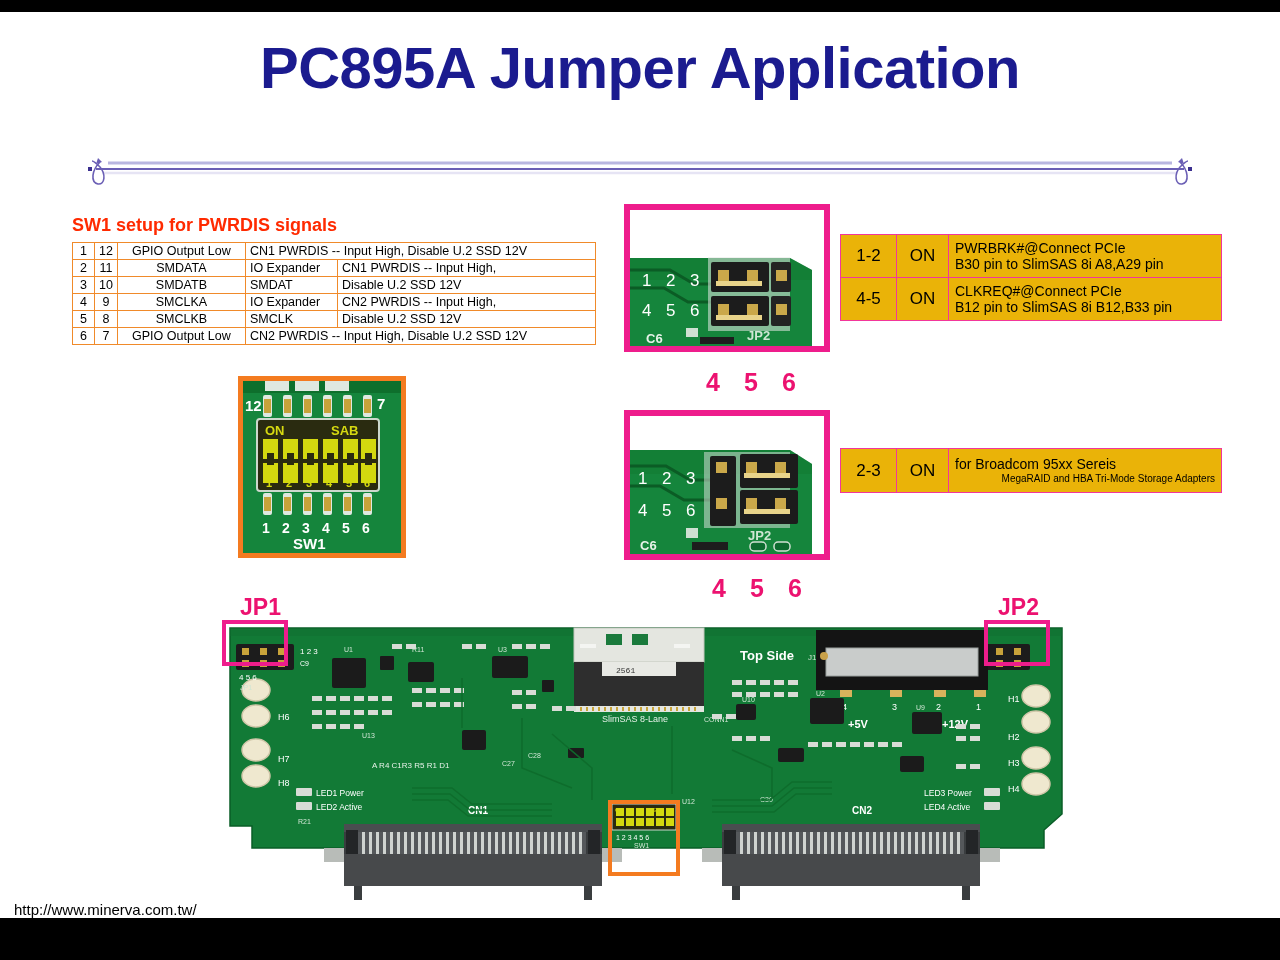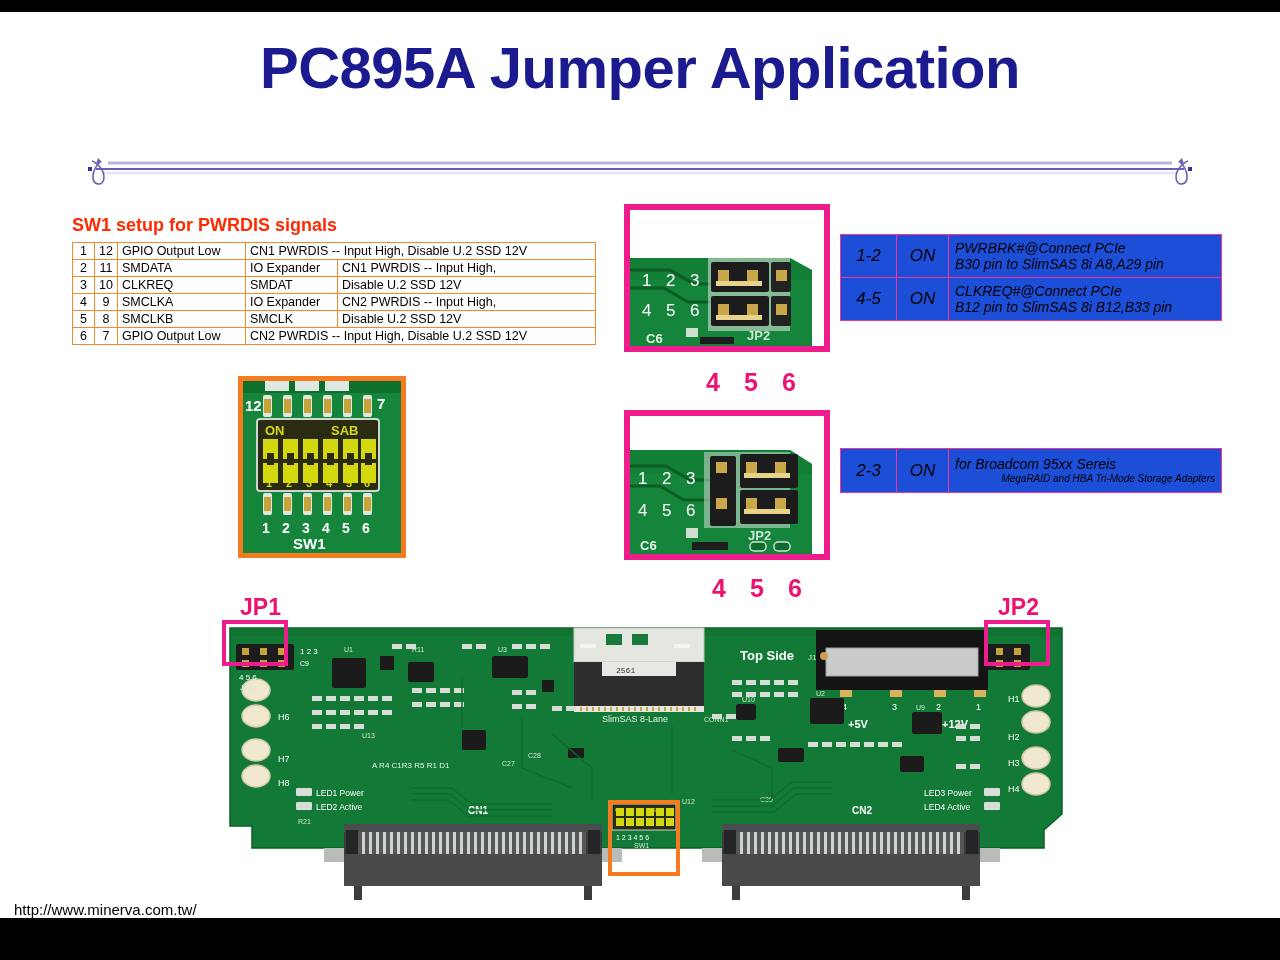--- a/index.html
+++ b/index.html
@@ -59,30 +59,29 @@
     background:#fff;
   }
   .sw1-table td {
     border:1px solid #F08A2A;
     padding:1px 4px;
     height:17px;
     line-height:14px;
     white-space:nowrap;
   }
   .sw1-table td.num { text-align:center; width:22px; }
-  .sw1-table td.sig { width:128px; }
+  .sw1-table td.sig { width:128px;text-align:center; }
   .sw1-table td.mid { width:92px; }
 
   
   .jp-table {
     position:absolute;
     border-collapse:collapse;
-    background:#1d4ed8;
+    background:#eab308;
     color:#000;
-    font-style:italic;
   }
   .jp-table td { border:1px solid #F2369B; padding:2px 6px; }
   .jp-table td.pins { width:56px; text-align:center; font-size:17px; }
   .jp-table td.state { width:52px; text-align:center; font-size:17px; }
   .jp-table td.desc { font-size:14px; line-height:16px; }
   .jp-table td.desc .sub { font-size:10px; display:block; line-height:13px;text-align:right; }
 
   #jp-table-1 { left:840px; top:234px; width:382px; }
   #jp-table-1 td.desc { height:43px; }
   #jp-table-2 { left:840px; top:448px; width:382px; }
@@ -175,21 +174,21 @@
       <tr>
         <td class="num">2</td>
         <td class="num">11</td>
         <td class="sig">SMDATA</td>
         <td class="mid">IO Expander</td>
         <td>CN1 PWRDIS -- Input High,</td>
       </tr>
       <tr>
         <td class="num">3</td>
         <td class="num">10</td>
-        <td class="sig">CLKREQ</td>
+        <td class="sig">SMDATB</td>
         <td class="mid">SMDAT</td>
         <td>Disable U.2 SSD 12V</td>
       </tr>
       <tr>
         <td class="num">4</td>
         <td class="num">9</td>
         <td class="sig">SMCLKA</td>
         <td class="mid">IO Expander</td>
         <td>CN2 PWRDIS -- Input High,</td>
       </tr>

